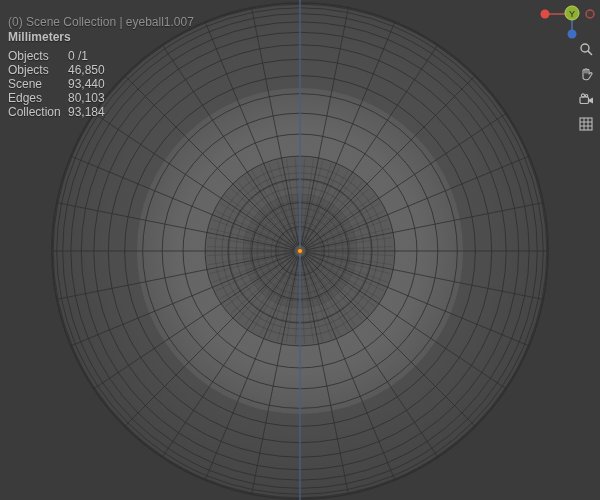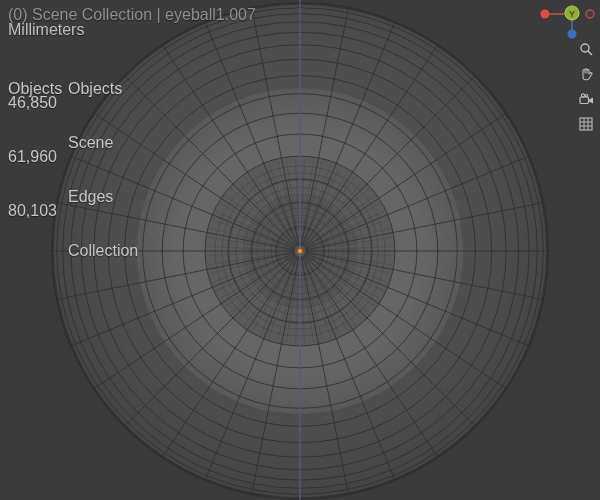--- a/index.html
+++ b/index.html
@@ -7,28 +7,28 @@
     width:600px;height:500px;overflow:hidden;
     background:#3b3b3b;
     font-family:"Liberation Sans","DejaVu Sans",sans-serif;
     -webkit-font-smoothing:antialiased;
   }
   .viewport{position:relative;width:600px;height:500px;}
   #scene{position:absolute;left:0;top:0;}
 
   
   .overlay-topleft{
-    position:absolute;left:8px;top:8px;z-index:5;
-    font-size:16px;line-height:13px;color:#c3c3c3;
+    position:absolute;left:8px;top:16px;z-index:5;
+    font-size:12px;line-height:13px;color:#c3c3c3;
     text-shadow:0 1px 1px rgba(0,0,0,.45);
   }
   .breadcrumb{color:#8f8f8f;margin-bottom:2px;}
-  .units{color:#bfbfbf;margin-bottom:6px;}
+  .units{color:#bfbfbf;margin-bottom:6px;font-weight:bold;}
   .stats{display:grid;grid-template-columns:54px auto;column-gap:6px;row-gap:1px;}
-  .stats .lbl{color:#c6c6c6;margin-top:40px;}
+  .stats .lbl{color:#c6c6c6;}
   .stats .val{color:#c6c6c6;}
 
   
   .gizmo{position:absolute;right:4px;top:2px;width:60px;height:40px;z-index:5;}
 
   
   .side-toolbar{
     position:absolute;right:5px;top:40px;z-index:5;
     display:flex;flex-direction:column;gap:7px;align-items:center;
   }
@@ -187,27 +187,29 @@
       <line x1="304.9939772810259" y1="250.7546616283629" x2="392.88797742708107" y2="246.43670628755012" stroke="#343434" stroke-width="0.5" opacity="0.5"></line>
       <line x1="300" y1="0" x2="300" y2="500" stroke="#5878ab" stroke-width="1.2" opacity="0.75"></line>
       <circle cx="300" cy="251" r="2.6" fill="#ffa02e" stroke="#7a4a10" stroke-width="0.8"></circle>
     </svg>
 
   <div class="overlay-topleft">
     <div class="breadcrumb">(0) Scene Collection | eyeball1.007</div>
     <div class="units">Millimeters</div>
     <div class="stats">
       <span class="lbl">Objects</span>
+      <span class="val">0 /1</span>
       <span class="lbl">Objects</span>
       <span class="val">46,850</span>
       <span class="lbl">Scene</span>
-      <span class="val">61,960</span>
+      <span class="val">93,440</span>
       <span class="lbl">Edges</span>
       <span class="val">80,103</span>
       <span class="lbl">Collection</span>
+      <span class="val">93,184</span>
     </div>
   </div>
 
   <div class="gizmo">
     <svg width="60" height="40" viewBox="0 0 60 40">
 
       <line x1="12" y1="12" x2="30" y2="12" stroke="#b8524c" stroke-width="1.6"></line>
       <circle cx="9" cy="12" r="4.5" fill="#e14b44"></circle>
       <circle cx="54" cy="12" r="4" fill="#4a3a3a" stroke="#a5534e" stroke-width="1.5"></circle>
 

